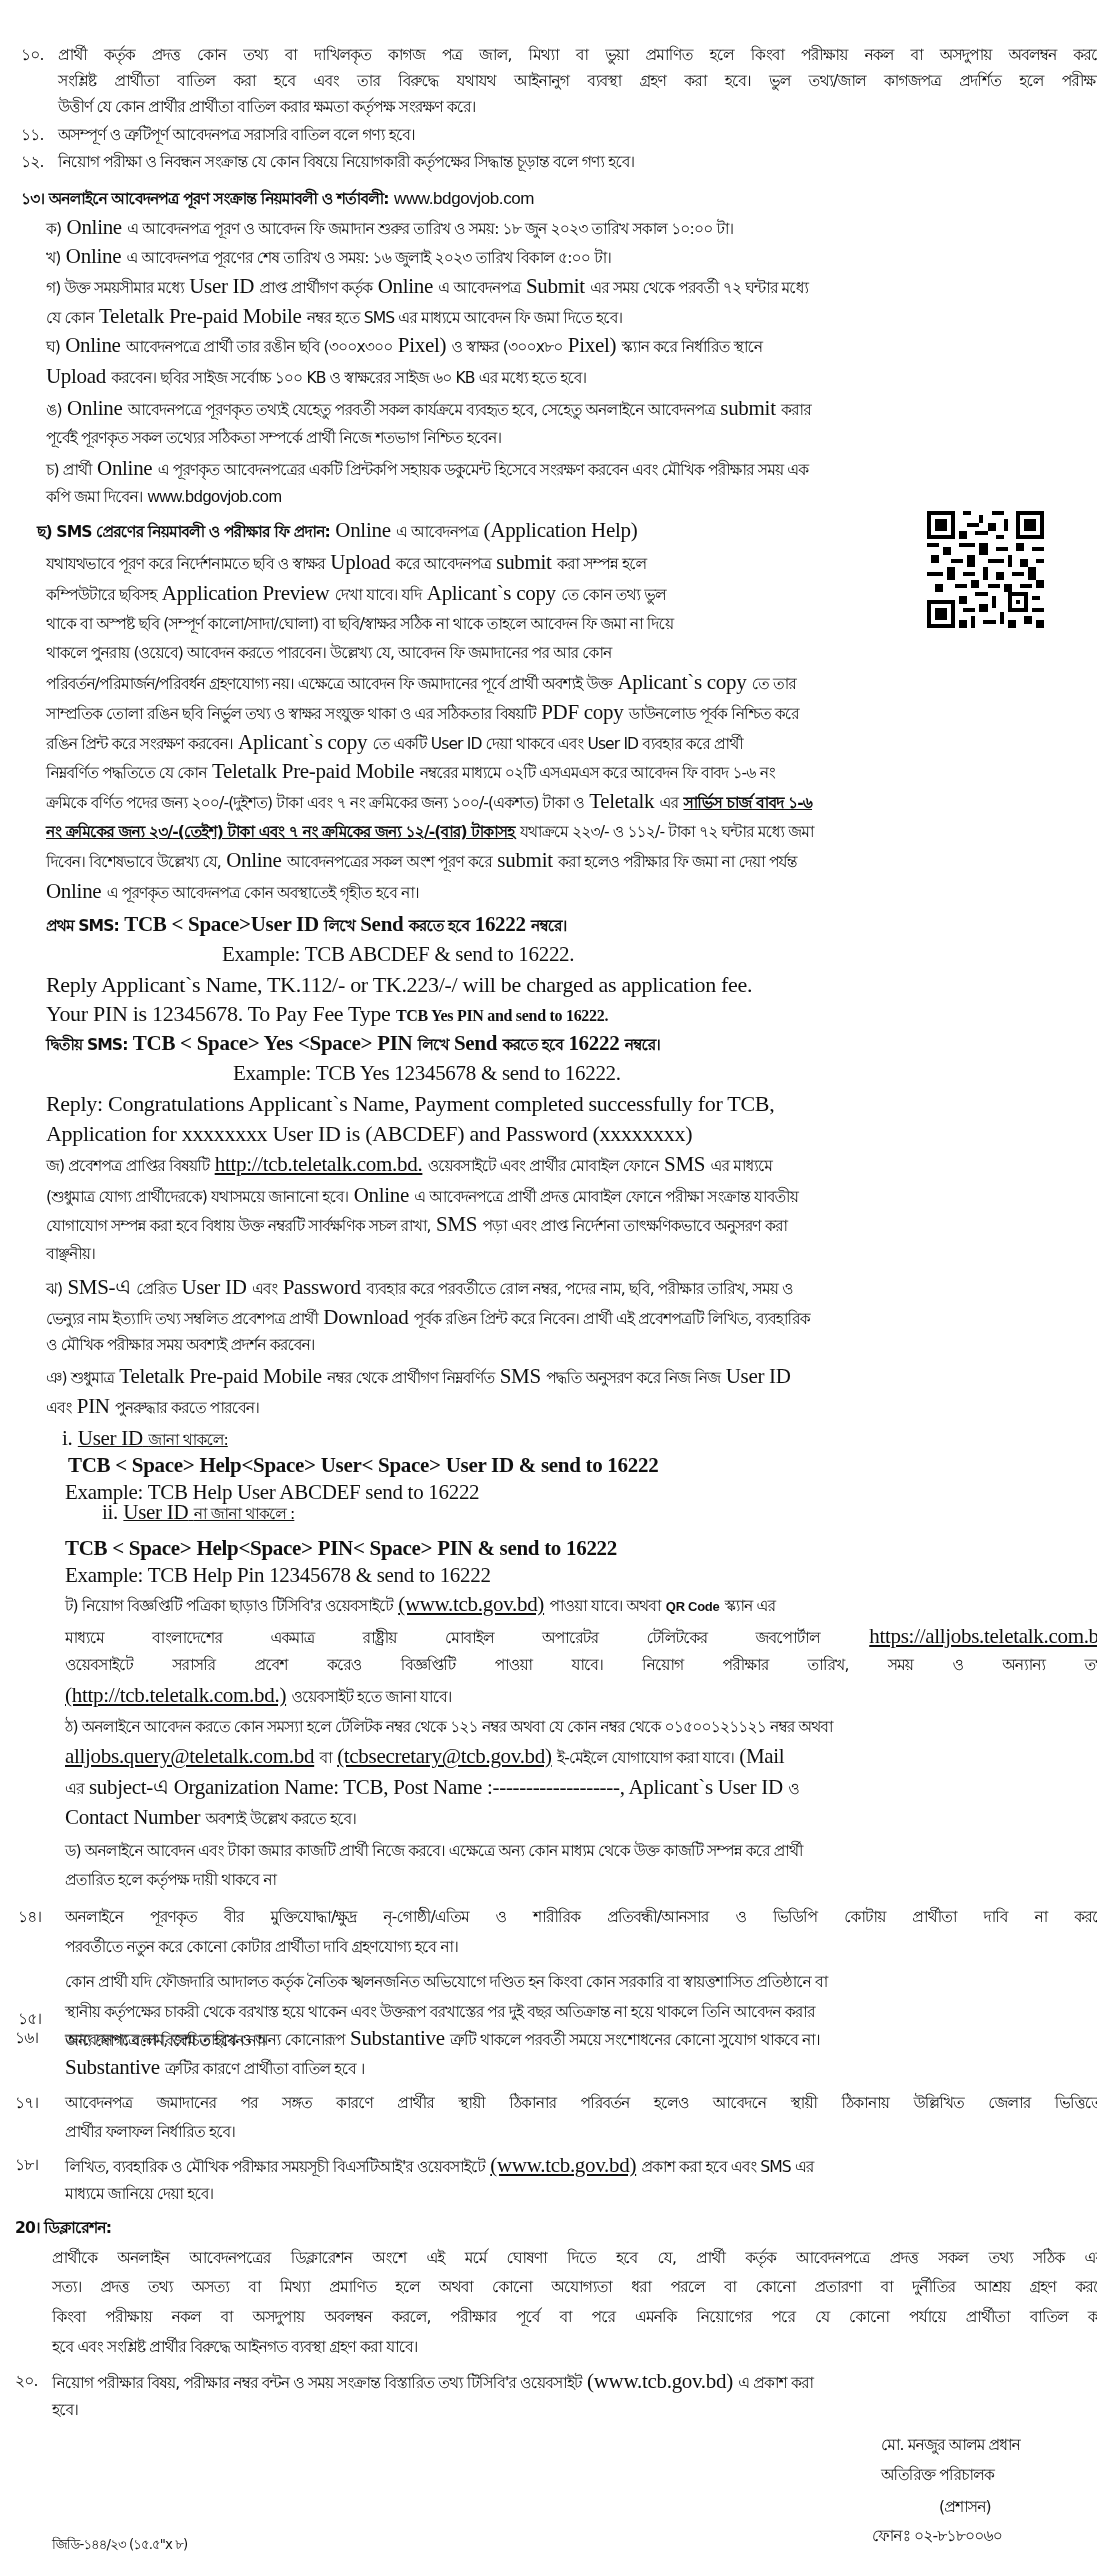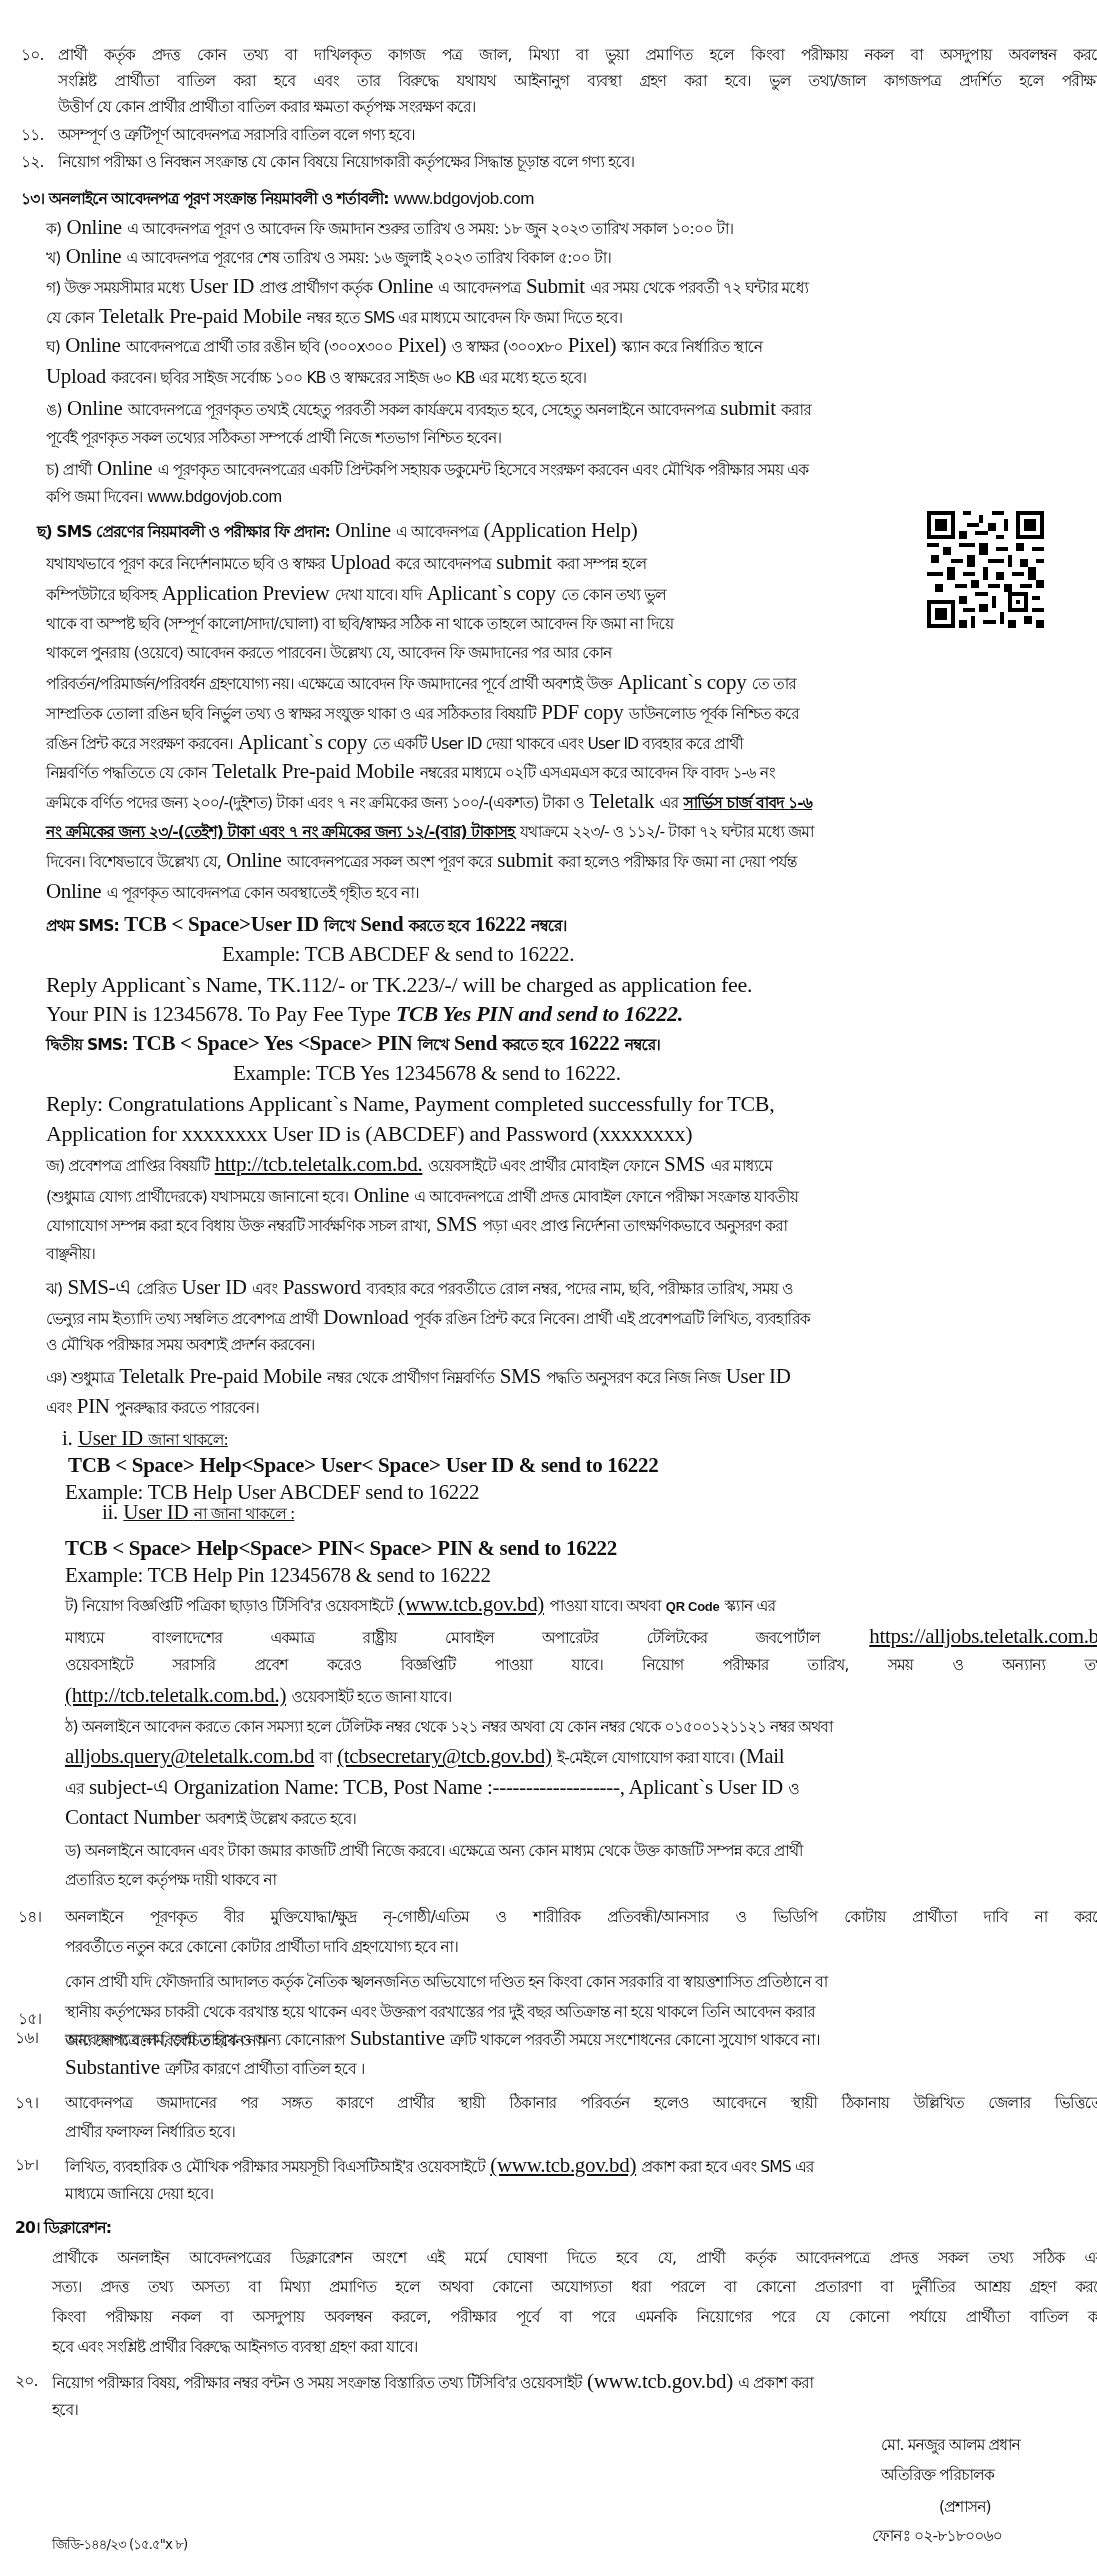--- a/index.html
+++ b/index.html
@@ -231,21 +231,21 @@
   <span class="bn b">লিখে</span>
   <span class="la b">Send</span>
   <span class="bn b">করতে হবে</span>
   <span class="la b">16222</span>
   <span class="bn b">নম্বরে।</span>
 </div>
 <div class="ln la" style="left:222px;top:942px;">Example: TCB ABCDEF &amp; send to 16222.</div>
 <div class="ln la" style="left:46px;top:972px;font-size:22px;">Reply Applicant`s Name, TK.112/- or TK.223/-/ will be charged as application fee.</div>
 <div class="ln" style="left:46px;top:1001px;">
   <span class="la" style="font-size:22px;">Your PIN is 12345678. To Pay Fee Type</span>
-  <span class="la b" style="font-size:22px;font-style:italic;">TCB Yes PIN and send to 16222.</span>
+  <span class="la b" style="font-size:16px;">TCB Yes PIN and send to 16222.</span>
 </div>
 <div class="ln" style="left:46px;top:1031px;">
   <span class="bn b">দ্বিতীয় SMS:</span>
   <span class="la b">TCB &lt; Space&gt; Yes &lt;Space&gt; PIN</span>
   <span class="bn b">লিখে</span>
   <span class="la b">Send</span>
   <span class="bn b">করতে হবে</span>
   <span class="la b">16222</span>
   <span class="bn b">নম্বরে।</span>
 </div>

